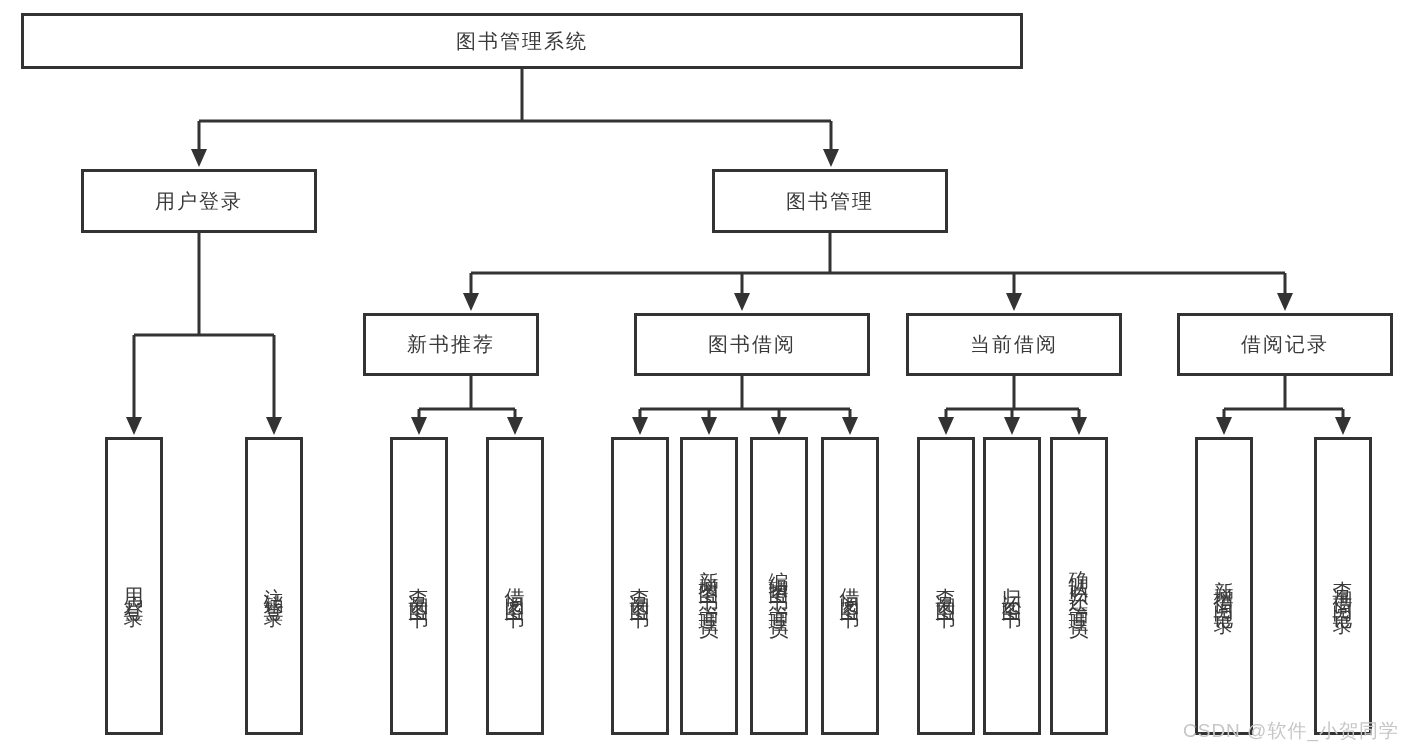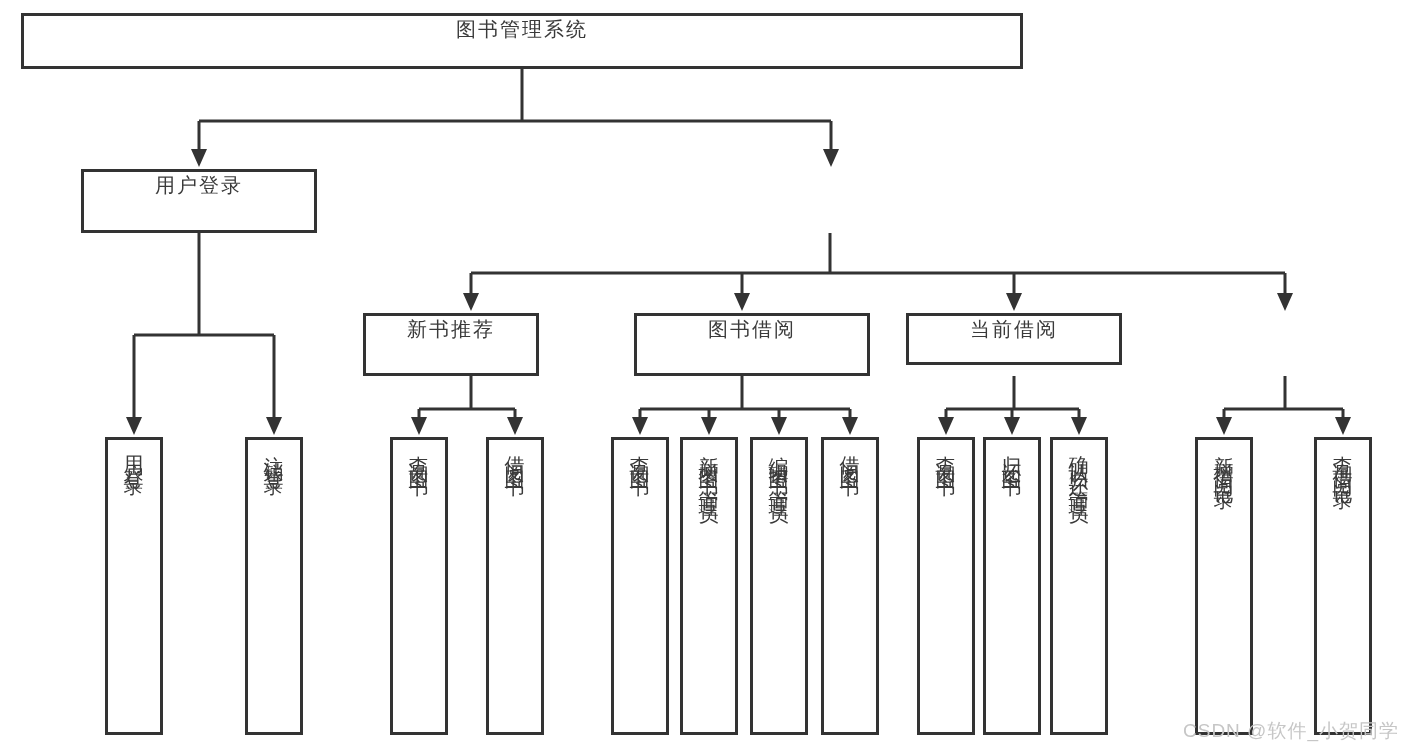--- a/index.html
+++ b/index.html
@@ -10,21 +10,21 @@
   }
   html,body{margin:0;padding:0;background:var(--bg);}
   body{font-family:"Liberation Sans", sans-serif;}
   #stage{position:relative;width:1405px;height:747px;background:var(--bg);overflow:hidden;}
   #connectors{position:absolute;left:0;top:0;}
   .cline{stroke:var(--line);stroke-width:3;fill:none;}
   .ctri{fill:var(--line);stroke:none;}
   .hbox,.vbox{
     position:absolute;box-sizing:border-box;
     border:3px solid var(--line);background:#ffffff;
-    display:flex;align-items:flex-start;justify-content:center;
+    display:flex;align-items:center;justify-content:center;
   }
   .hbox .lbl{
     font-size:20px;color:var(--text);letter-spacing:2px;white-space:nowrap;
   }
   .vbox .lbl{
     writing-mode:vertical-rl;text-orientation:mixed;
     font-size:20px;color:var(--text);letter-spacing:7px;line-height:1;
   }
   #watermark{
     position:absolute;left:1183px;top:718px;z-index:5;
@@ -74,29 +74,35 @@
       M1335 417 L1351 417 L1343 435 Z"></path>
   </svg>
 
   <div class="hbox" style="left:21px;top:13px;width:1002px;height:56px">
     <span class="lbl">图书管理系统</span>
   </div>
 
   <div class="hbox" style="left:81px;top:169px;width:236px;height:64px">
     <span class="lbl">用户登录</span>
   </div>
+  <div class="hbox" style="left:712px;top:169px;width:236px;height:64px">
+    <span class="lbl">图书管理</span>
+  </div>
 
   <div class="hbox" style="left:363px;top:313px;width:176px;height:63px">
     <span class="lbl">新书推荐</span>
   </div>
   <div class="hbox" style="left:634px;top:313px;width:236px;height:63px">
     <span class="lbl">图书借阅</span>
   </div>
-  <div class="hbox" style="left:906px;top:313px;width:216px;height:52px">
+  <div class="hbox" style="left:906px;top:313px;width:216px;height:63px">
     <span class="lbl">当前借阅</span>
+  </div>
+  <div class="hbox" style="left:1177px;top:313px;width:216px;height:63px">
+    <span class="lbl">借阅记录</span>
   </div>
 
   <div class="vbox" style="left:105px;top:437px;width:58px;height:298px">
     <span class="lbl">用户登录</span>
   </div>
   <div class="vbox" style="left:245px;top:437px;width:58px;height:298px">
     <span class="lbl">注销登录</span>
   </div>
 
   <div class="vbox" style="left:390px;top:437px;width:58px;height:298px">

